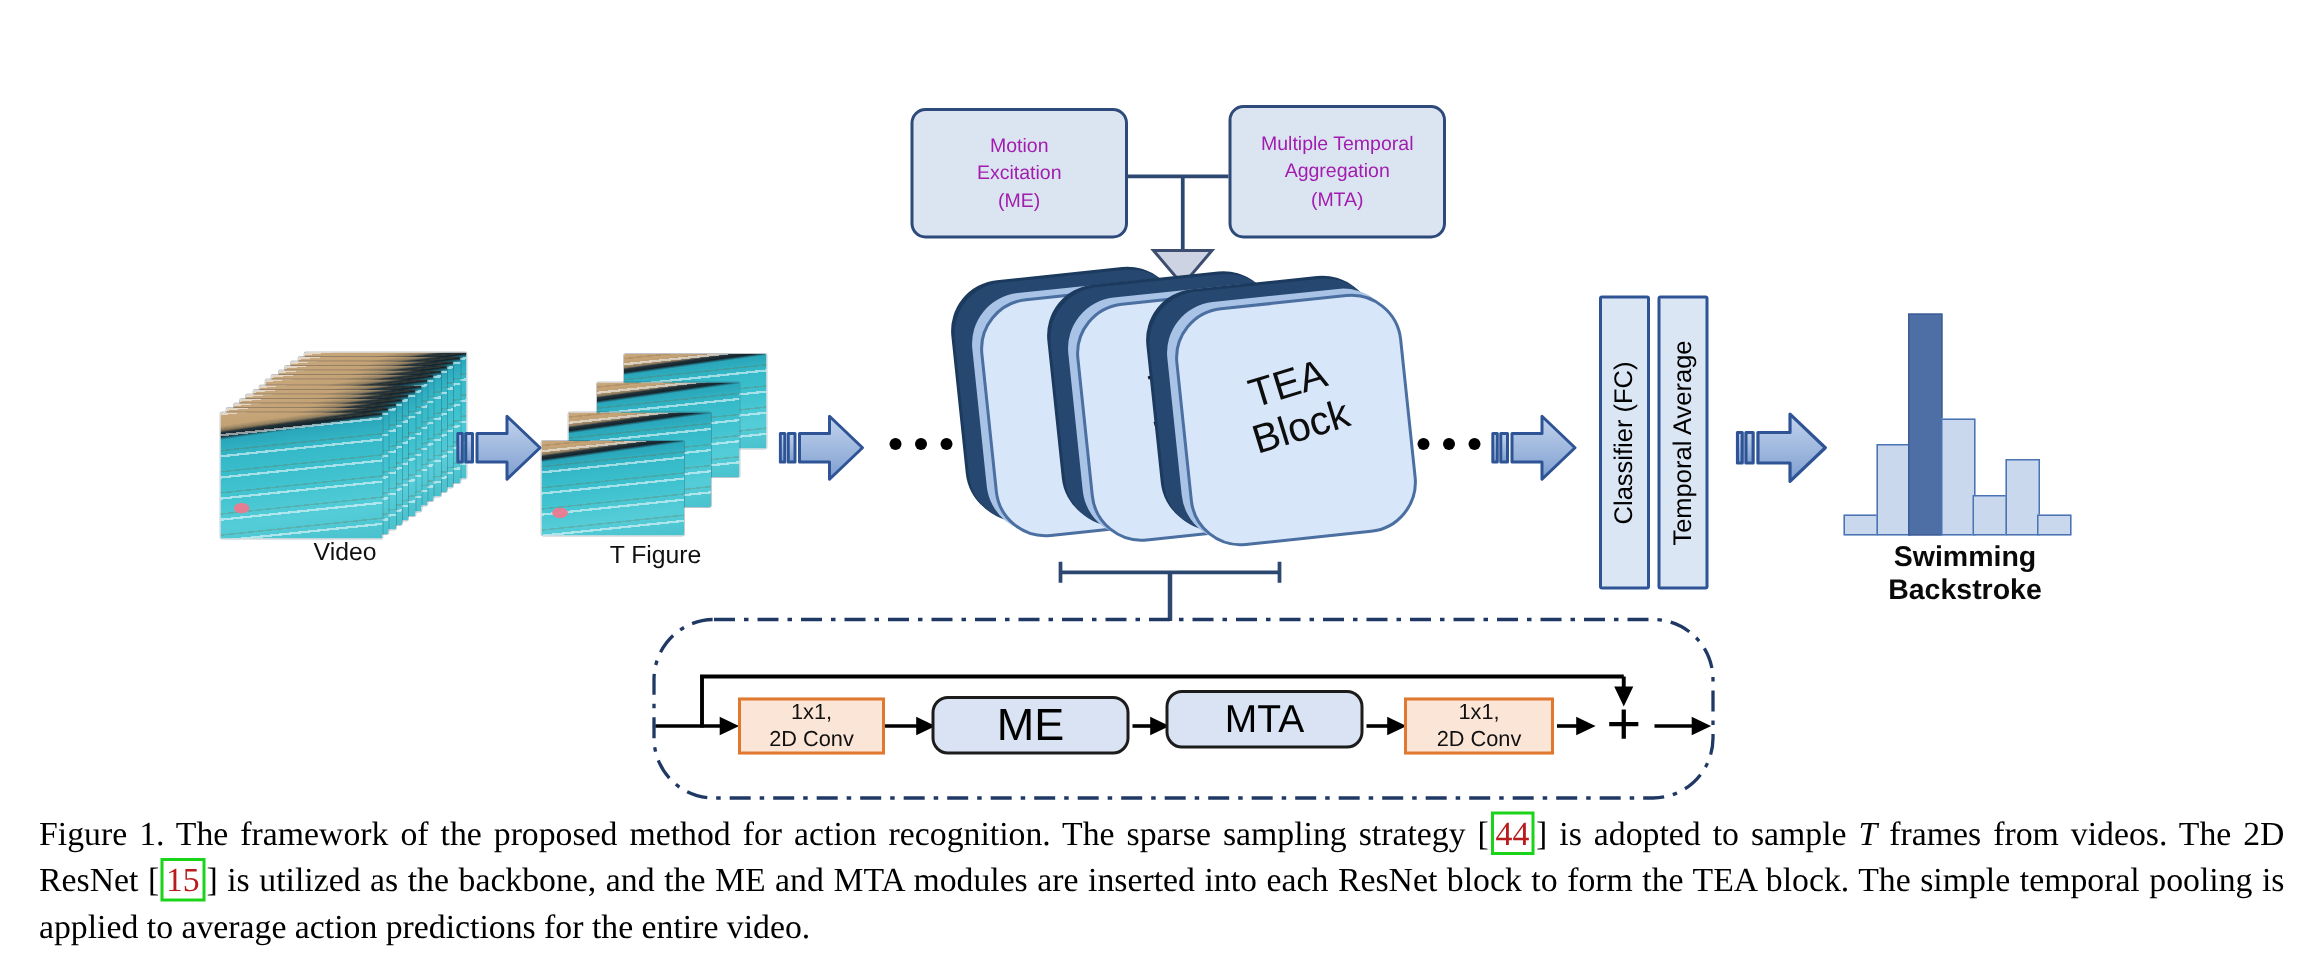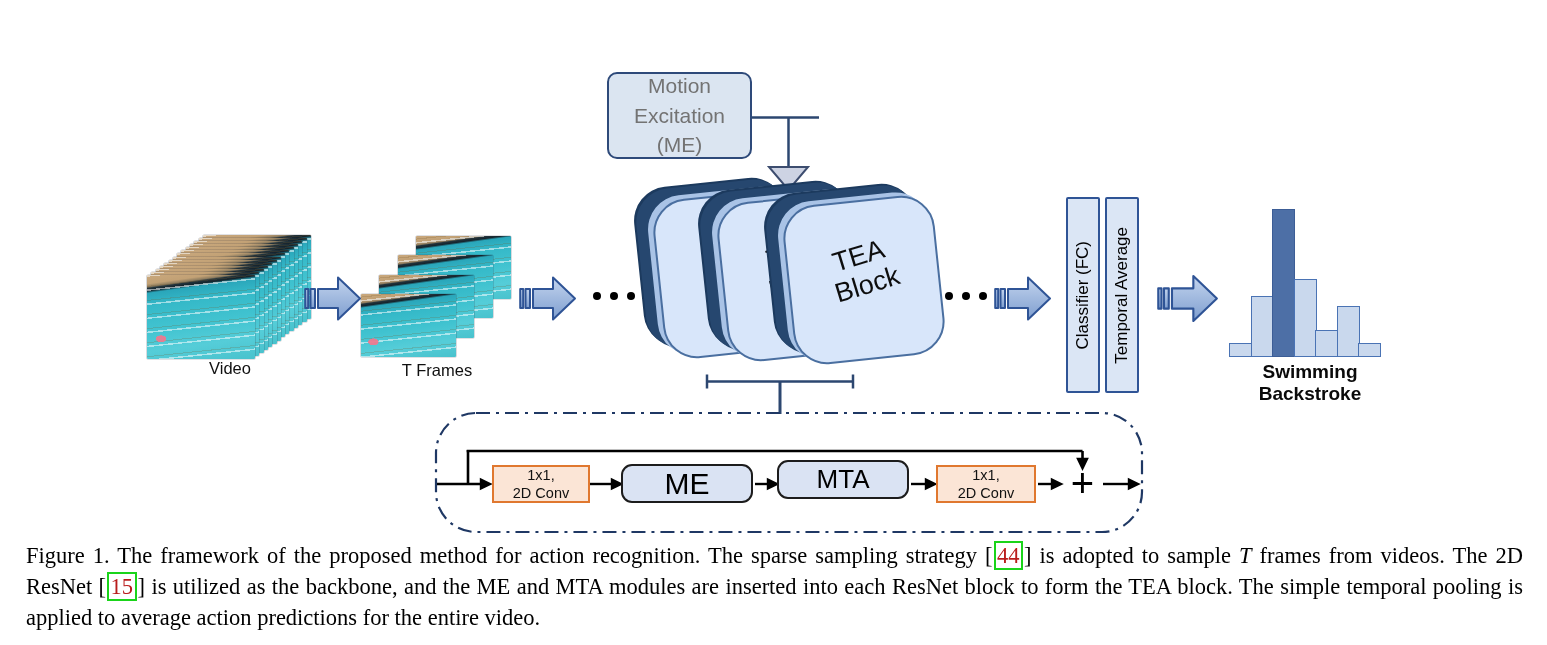--- a/index.html
+++ b/index.html
@@ -5,21 +5,21 @@
   html,body{margin:0;padding:0;background:#fff;}
   #stage{position:relative;width:1547px;height:645px;background:#ffffff;overflow:hidden;
          font-family:"Liberation Sans",sans-serif;color:#000;}
 
   
   .abs{position:absolute;box-sizing:border-box;}
 
   
   .module-box{background:#dbe5f1;border:2px solid #2e4a7a;border-radius:10px;
               display:flex;align-items:center;justify-content:center;text-align:center;
-              font-size:21px;line-height:1.42;color:#737373;white-space:pre-line;}
+              font-size:13px;line-height:1.42;color:#a21caf;white-space:pre-line;}
   #me-module{left:607px;top:72px;width:145px;height:87px;}
   #mta-module{left:819px;top:70px;width:145px;height:89px;}
 
   
   .pool-frame{position:absolute;box-sizing:border-box;border-radius:1px;
     background:
       repeating-linear-gradient(-6deg,
         rgba(255,255,255,0) 0 9px, rgba(250,253,255,.55) 9px 10.5px,
         rgba(255,255,255,0) 10.5px 13px, rgba(120,90,40,.22) 13px 14px),
       linear-gradient(172deg,
@@ -137,20 +137,23 @@
       <line x1="468" y1="485" x2="468" y2="450"></line>
       <line x1="466.7" y1="451" x2="1082.5" y2="451"></line>
       <line x1="1082.5" y1="451" x2="1082.5" y2="459"></line>
       <polygon points="1082.5,468 1078.2,459 1086.8,459"></polygon>
     </g>
   </svg>
 
   <div class="abs module-box" id="me-module">Motion
 Excitation
 (ME)</div>
+  <div class="abs module-box" id="mta-module">Multiple Temporal
+Aggregation
+(MTA)</div>
 
   <div class="abs" id="video-stack">
       <div class="pool-frame" style="width: 108px; height: 84px; left: 56px; top: 0px;"></div>
       <div class="pool-frame" style="width: 108px; height: 84px; left: 51.6923px; top: 3.07692px;"></div>
       <div class="pool-frame" style="width: 108px; height: 84px; left: 47.3846px; top: 6.15385px;"></div>
       <div class="pool-frame" style="width: 108px; height: 84px; left: 43.0769px; top: 9.23077px;"></div>
       <div class="pool-frame" style="width: 108px; height: 84px; left: 38.7692px; top: 12.3077px;"></div>
       <div class="pool-frame" style="width: 108px; height: 84px; left: 34.4615px; top: 15.3846px;"></div>
       <div class="pool-frame" style="width: 108px; height: 84px; left: 30.1538px; top: 18.4615px;"></div>
       <div class="pool-frame" style="width: 108px; height: 84px; left: 25.8462px; top: 21.5385px;"></div>
@@ -170,21 +173,21 @@
       <path d="M14 17 h20 V5.5 L56 26.5 L34 47.5 V36 h-20 z"></path>
     </g>
   </svg>
 
   <div class="abs" id="tframes-stack">
       <div class="pool-frame" style="width: 95px; height: 63px; left: 55px; top: 0px;"></div>
       <div class="pool-frame" style="width: 95px; height: 63px; left: 36.6667px; top: 19.3333px;"></div>
       <div class="pool-frame" style="width: 95px; height: 63px; left: 18.3333px; top: 38.6667px;"></div>
       <div class="pool-frame front" style="width: 95px; height: 63px; left: 0px; top: 58px;"></div>
     </div>
-  <div class="abs flow-label" id="tframes-label">T Frames</div>
+  <div class="abs flow-label" id="tframes-label">T Figure</div>
 
   <svg class="striped-arrow" style="left:519px;top:272px" width="58" height="53" viewBox="0 0 58 53">
     <g fill="url(#arrowGrad)" stroke="#2f5496" stroke-width="2" stroke-linejoin="round">
       <rect x="1.2" y="17" width="3" height="19"></rect>
       <rect x="6.5" y="17" width="4.5" height="19"></rect>
       <path d="M14 17 h20 V5.5 L56 26.5 L34 47.5 V36 h-20 z"></path>
     </g>
   </svg>
 
   <div class="abs dots" id="dots-left">

